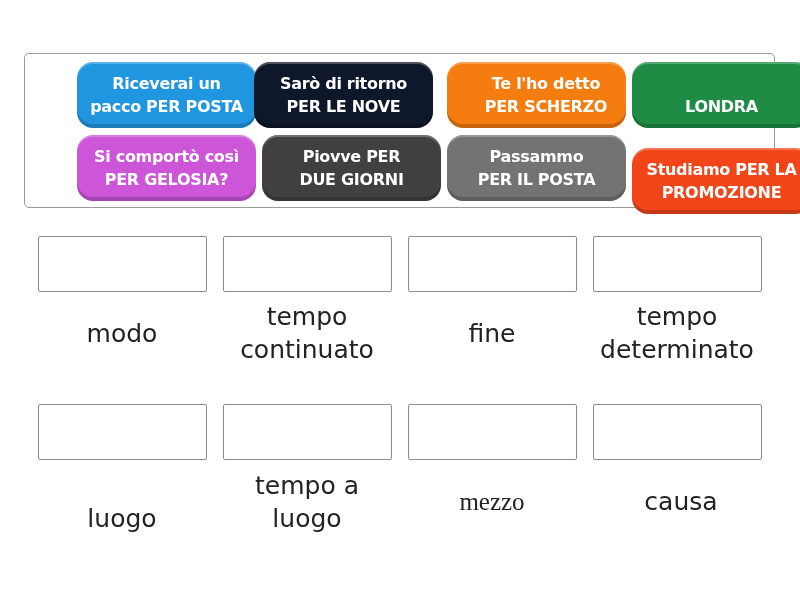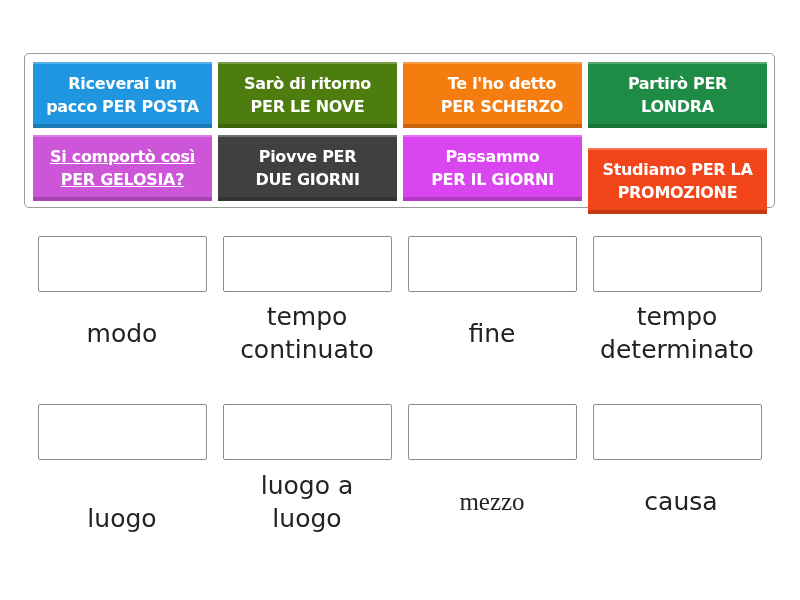--- a/index.html
+++ b/index.html
@@ -1,55 +1,55 @@
 <!DOCTYPE html>
 <html><head>
 <meta charset="utf-8">
 <style>
   html, body { margin:0; padding:0; }
   body { width:800px; height:600px; background:#ffffff; position:relative; overflow:hidden;
          font-family:"DejaVu Sans","Liberation Sans",sans-serif; }
   .tray { position:absolute; left:24px; top:53px; width:751px; height:155px;
           border:1px solid #9a9a9a; border-radius:5px; box-sizing:border-box; background:#fff; }
-  .tile { position:absolute; width:179px; height:66px; border-radius:0; box-sizing:border-box;
+  .tile { position:absolute; width:179px; height:66px; border-radius:16px; box-sizing:border-box;
           display:flex; align-items:center; justify-content:center; text-align:center;
           color:#fff; font-weight:bold; font-size:16px; line-height:23px; cursor:pointer;
-          box-shadow: inset 0 -4px 0 rgba(0,0,0,0.18), inset 0 2px 0 rgba(255,255,255,0.25); }
+          box-shadow: inset 0 -4px 0 rgba(0,0,0,0.18), inset 0 2px 0 rgba(255,255,255,0.25); margin-left: 44px; }
   .tile span { padding:0 4px; letter-spacing:-0.3px; }
   .box { position:absolute; width:169px; height:56px; border:1px solid #8c8c8c; border-radius:2px;
          box-sizing:border-box; background:#fff; }
   .label { position:absolute; width:200px; text-align:center; font-size:25px; line-height:33px;
            color:#222; }
 </style>
 </head>
 <body>
 
 <div class="tray"></div>
 
 <div class="tile" style="left:33px;top:62px;background:#2196e0;">
   <span><span>Riceverai un</span><br><span>pacco PER POSTA</span></span>
 </div>
-<div class="tile" style="left:218px;top:62px;background:#4d7c0f;justify-content:center;">
+<div class="tile" style="left:210px;top:62px;background:#0f172a;justify-content:center;">
   <span><span>Sarò di ritorno</span><br><span>PER LE NOVE</span></span>
 </div>
 <div class="tile" style="left:403px;top:62px;background:#f57c0f;padding-left:19px;">
   <span><span>Te l'ho detto</span><br><span>PER SCHERZO</span></span>
 </div>
 <div class="tile" style="left:588px;top:62px;background:#1f8c45;">
-  <span><span>Partirò PER</span><br><span>LONDRA</span></span>
+  <span><br><span>LONDRA</span></span>
 </div>
 
-<div class="tile" style="left:33px;top:135px;background:#cc55d8;text-decoration:underline;">
+<div class="tile" style="left:33px;top:135px;background:#cc55d8;">
   <span><span>Si comportò così</span><br><span>PER GELOSIA?</span></span>
 </div>
 <div class="tile" style="left:218px;top:135px;background:#404040;">
   <span><span>Piovve PER</span><br><span>DUE GIORNI</span></span>
 </div>
-<div class="tile" style="left:403px;top:135px;background:#d946ef;justify-content:center;">
-  <span><span>Passammo</span><br><span>PER IL GIORNI</span></span>
+<div class="tile" style="left:403px;top:135px;background:#737373;justify-content:center;">
+  <span><span>Passammo</span><br><span>PER IL POSTA</span></span>
 </div>
 <div class="tile" style="left:588px;top:148px;background:#f2461a;">
   <span><span>Studiamo PER LA</span><br><span>PROMOZIONE</span></span>
 </div>
 
 <div class="box" style="left:38px;top:236px;"></div>
 <div class="box" style="left:223px;top:236px;"></div>
 <div class="box" style="left:408px;top:236px;"></div>
 <div class="box" style="left:593px;top:236px;"></div>
 
@@ -68,20 +68,20 @@
 
 <div class="box" style="left:38px;top:404px;"></div>
 <div class="box" style="left:223px;top:404px;"></div>
 <div class="box" style="left:408px;top:404px;"></div>
 <div class="box" style="left:593px;top:404px;"></div>
 
 <div class="label" style="left:22px;top:469px;">
   <br><span>luogo</span>
 </div>
 <div class="label" style="left:207px;top:469px;">
-  <span>luogo a</span><br><span>luogo</span>
+  <span>tempo a</span><br><span>luogo</span>
 </div>
 <div class="label" style="left:392px;top:485px;font-family:Liberation Serif, serif;">
   <span>mezzo</span>
 </div>
 <div class="label" style="left:581px;top:485px;">
   <span>causa</span>
 </div>
 
 </body></html>

